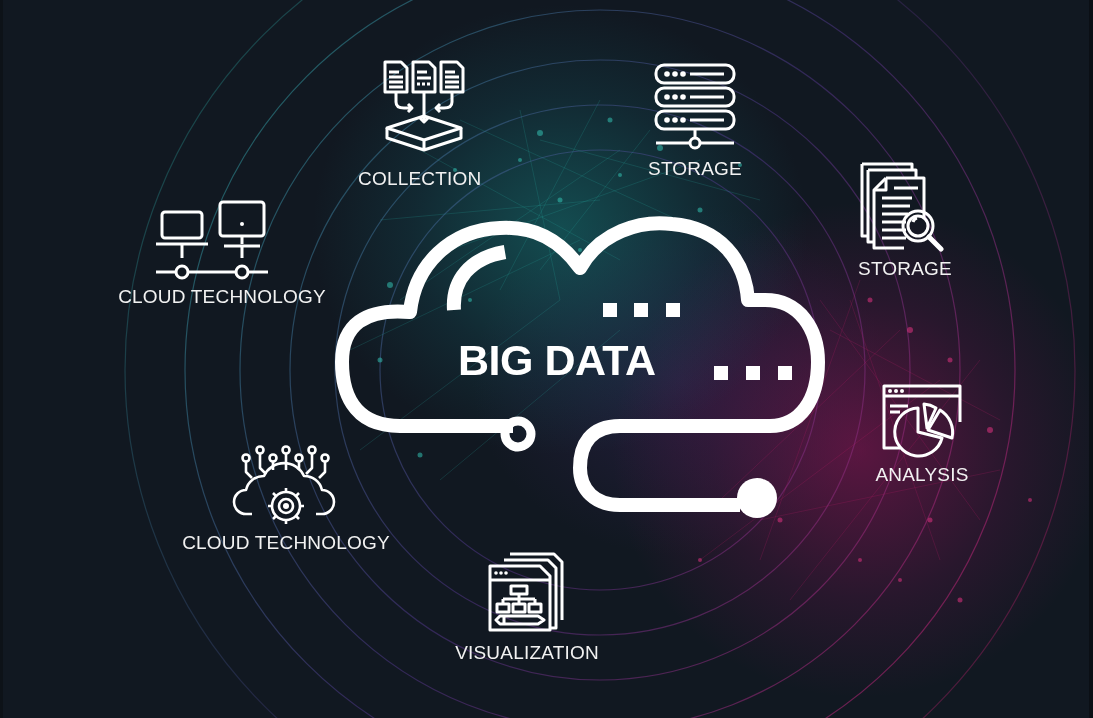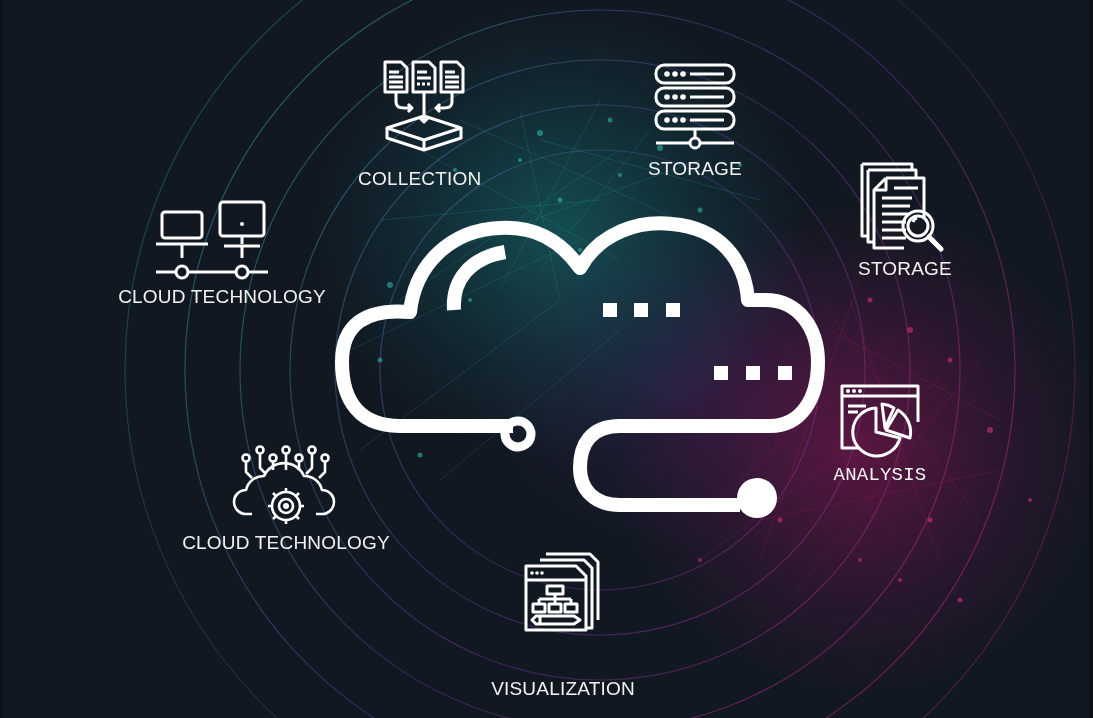--- a/index.html
+++ b/index.html
@@ -139,20 +139,21 @@
     <g fill="#ffffff">
       <rect x="603" y="303" width="14" height="14"></rect>
       <rect x="634" y="303" width="14" height="14"></rect>
       <rect x="666" y="303" width="14" height="14"></rect>
       <rect x="714" y="366" width="14" height="14"></rect>
       <rect x="746" y="366" width="14" height="14"></rect>
       <rect x="778" y="366" width="14" height="14"></rect>
     </g>
   </svg>
 
+  <div class="big-title">BIG DATA</div>
 
   <div class="node" style="left:358px; top:58px;">
     <svg width="110" height="104" viewBox="0 0 110 104">
       <g fill="none" stroke="#fff" stroke-width="3" stroke-linejoin="round">
         <path d="M20 4 h16 l6 6 v24 h-22 z"></path>
           <path d="M24 14h10M24 19h14M24 24h14M24 29h14"></path>
         <path d="M48 4 h16 l6 6 v24 h-22 z"></path>
           <path d="M52 14h10M52 20h14M52 26h3M57 26h3M62 26h3"></path>
         <path d="M76 4 h16 l6 6 v24 h-22 z"></path>
           <path d="M80 14h10M80 19h14M80 24h14M80 29h14"></path>
@@ -204,41 +205,41 @@
         <path d="M44 28h24M32 38h30M32 46h28M32 54h26M32 62h24M32 70h24M32 78h24"></path>
         <circle cx="68" cy="66" r="15"></circle>
           <circle cx="68" cy="66" r="10"></circle>
         <path d="M63 62 a6 6 0 0 1 4 -4"></path>
         <path d="M79 77 l12 12" stroke-width="5" stroke-linecap="round"></path>
       </g>
     </svg>
     <div class="label">STORAGE</div>
   </div>
 
-  <div class="node" style="left:828px; top:382px;font-family:Liberation Mono, monospace;">
+  <div class="node" style="left:870px; top:382px;">
     <svg width="104" height="76" viewBox="0 0 104 76">
       <g fill="none" stroke="#fff" stroke-width="3" stroke-linejoin="round">
         <path d="M30 66 h-16 v-62 h76 v36"></path>
         <path d="M14 14 h76"></path>
         <path d="M20 24h18M20 30h10"></path>
         <path d="M48 26 a24 24 0 1 0 24 30 l-24 -6 z"></path>
         <path d="M54 22 a26 26 0 0 1 12 4 l-9 20 z"></path>
         <path d="M70 28 a26 26 0 0 1 12 28 l-24 -8 z"></path>
       </g>
       <g fill="#fff">
           <circle cx="20" cy="9" r="2"></circle>
           <circle cx="26" cy="9" r="2"></circle>
           <circle cx="32" cy="9" r="2"></circle>
         </g>
     </svg>
     <div class="label">ANALYSIS</div>
   </div>
 
 
-  <div class="node" style="left:488px; top:548px;gap:36px;">
+  <div class="node" style="left:452px; top:548px;">
     <svg width="150" height="88" viewBox="0 0 150 88">
       <g fill="none" stroke="#fff" stroke-width="3" stroke-linejoin="round">
         <path d="M58 6 h44 l8 8 v58"></path>
           <path d="M52 12 h44 l8 8 v60 h-6"></path>
         <path d="M38 18 h50 l10 10 v54 h-60 z"></path>
         <path d="M38 32 h60"></path>
         <rect x="59" y="38" width="16" height="8"></rect>
         <path d="M67 46 v5 M51 51 h32 M51 51 v5 M67 51 v5 M83 51 v5"></path>
         <rect x="45" y="56" width="12" height="8"></rect>
           <rect x="61" y="56" width="12" height="8"></rect>

